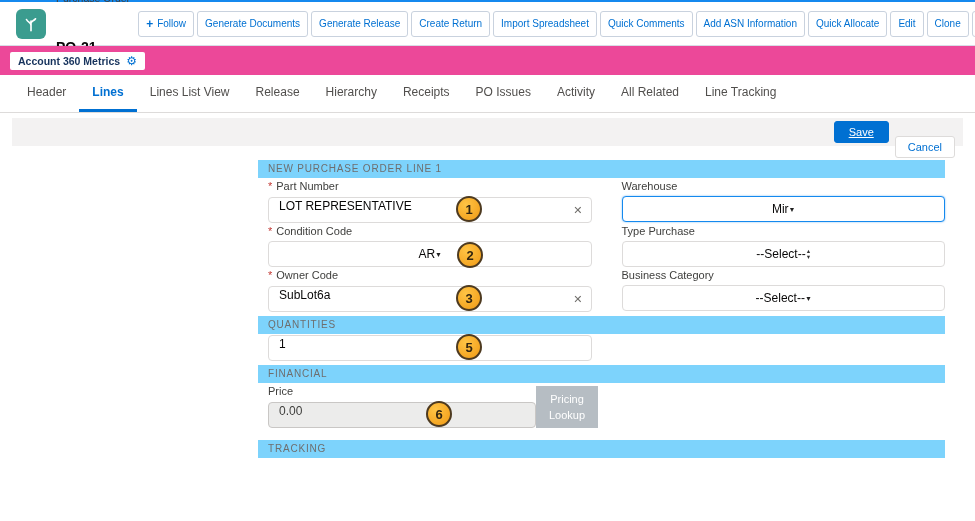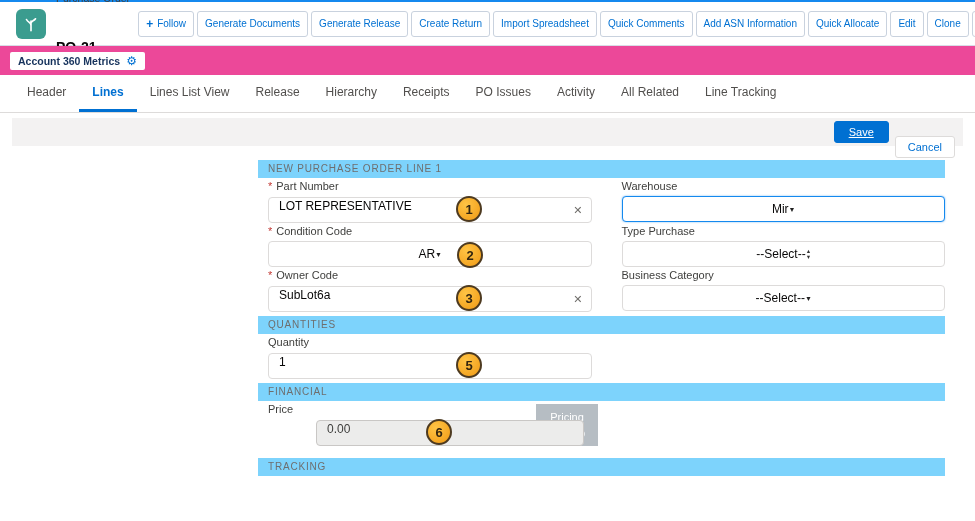--- a/index.html
+++ b/index.html
@@ -88,21 +88,21 @@
   }
   .req { color: #c23934; }
   .info-icon { color: #8c8a87; font-size: 11px; line-height: 1; }
 
   .input-wrap { position: relative; }
   .text-input {
     width: 100%; height: 26px; border: 1px solid #dddbda; border-radius: 4px;
     padding: 0 26px 8px 10px; font-size: 12px; color: #080707;
     font-family: "Liberation Sans", sans-serif; background: #fff;
   }
-  .text-input.disabled { background: #ececeb; border-color: #c9c7c5; color: #3e3e3c; margin-left: 48px; }
+  .text-input.disabled { background: #ececeb; border-color: #c9c7c5; color: #3e3e3c; }
   .clear-icon {
     position: absolute; right: 9px; top: 50%; transform: translateY(-50%);
     color: #706e6b; font-size: 11px; cursor: pointer; line-height: 1;
   }
 
   .select-box {
     height: 26px; border: 1px solid #dddbda; border-radius: 4px; background: #fff;
     display: flex; align-items: center; justify-content: center;
     padding: 0 9px 0 10px; font-size: 12px; color: #080707; cursor: pointer;
     position: relative;
@@ -267,23 +267,20 @@
     </div>
 
     <div class="frow">
       <div class="col"></div>
     </div>
 
     <div class="section-band">QUANTITIES</div>
 
     <div class="frow">
       <div class="col">
-        <div class="field-label">
-          <span>Quantity</span>
-        </div>
         <div class="input-wrap">
           <input class="text-input" value="1" style="">
           <span class="badge" style="left:188px">5</span>
         </div>
       </div>
       <div class="col"></div>
     </div>
 
     <div class="section-band">FINANCIAL</div>
 

